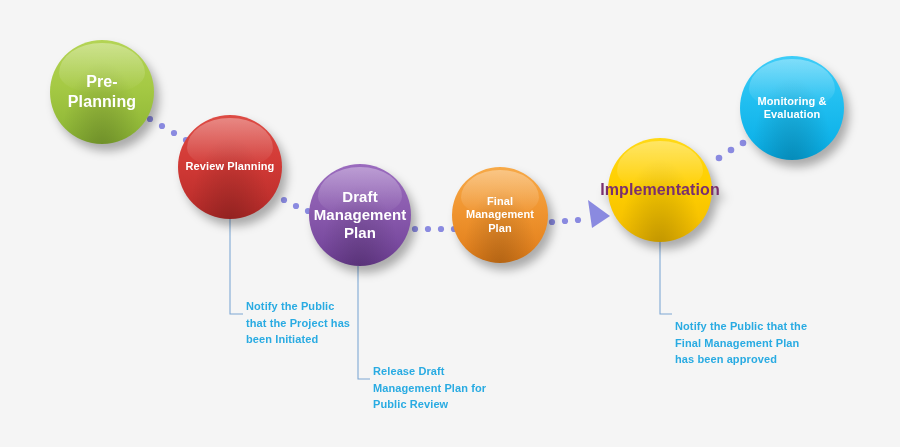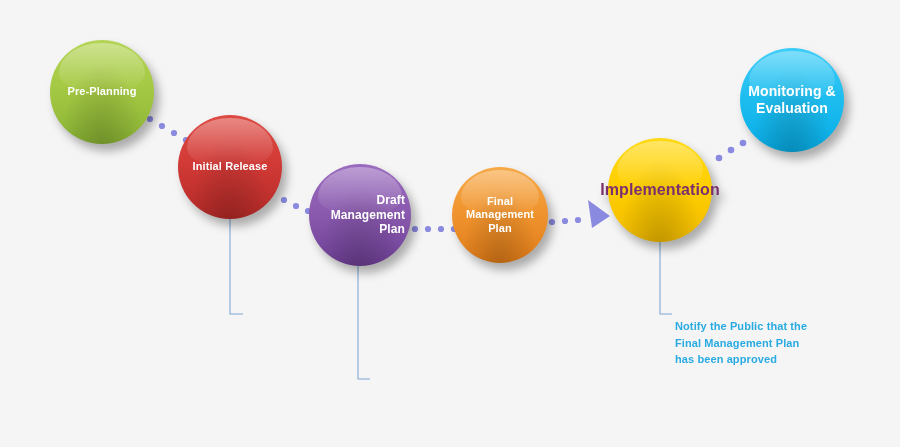--- a/index.html
+++ b/index.html
@@ -132,36 +132,36 @@
         <circle cx="731" cy="150" r="3.3"></circle>
         <circle cx="743" cy="143" r="3.3"></circle>
       </g>
     </g>
 
     <polygon points="588,200 610,216 592,228" fill="#8a8ae0"></polygon>
   </svg>
 
   <div class="node" style="left:50px; top:40px; width:104px; height:104px;
               background:linear-gradient(to bottom,#b4d455 0%,#a5c944 45%,#8ab333 100%);
-              color:#ffffff; font-size:11px;
+              color:#ffffff; font-size:16px;
               filter:drop-shadow(5px 7px 5px rgba(0,0,0,.30));">
     <span class="node-label">Pre-Planning</span>
   </div>
 
   <div class="node" style="left:178px; top:115px; width:104px; height:104px;
               background:linear-gradient(to bottom,#dd4b44 0%,#d23a36 45%,#b52a28 100%);
               color:#ffffff; font-size:11px;
               filter:drop-shadow(5px 7px 5px rgba(0,0,0,.30));">
-    <span class="node-label">Initial Release</span>
+    <span class="node-label">Review Planning</span>
   </div>
 
   <div class="node" style="left:309px; top:164px; width:102px; height:102px;
               background:linear-gradient(to bottom,#9a6bbe 0%,#8a5bae 45%,#6f3f96 100%);
-              color:#ffffff; font-size:12px;
-              filter:drop-shadow(5px 7px 5px rgba(0,0,0,.30));text-align:right;">
+              color:#ffffff; font-size:15px;
+              filter:drop-shadow(5px 7px 5px rgba(0,0,0,.30));">
     <span class="node-label">Draft
 Management
 Plan</span>
   </div>
 
   <div class="node" style="left:452px; top:167px; width:96px; height:96px;
               background:linear-gradient(to bottom,#f7a947 0%,#f09530 45%,#e07c18 100%);
               color:#ffffff; font-size:11px;
               filter:drop-shadow(5px 7px 5px rgba(0,0,0,.30));">
     <span class="node-label">Final
@@ -169,27 +169,33 @@
 Plan</span>
   </div>
 
   <div class="node" style="left:608px; top:138px; width:104px; height:104px;
               background:linear-gradient(to bottom,#ffd916 0%,#ffcf00 45%,#f2bb00 100%);
               color:#7a2f6e; font-size:16px;
               filter:drop-shadow(5px 7px 5px rgba(0,0,0,.30));">
     <span class="node-label">Implementation</span>
   </div>
 
-  <div class="node" style="left:740px; top:48px; width:104px; height:104px;
+  <div class="node" style="left:740px; top:56px; width:104px; height:104px;
               background:linear-gradient(to bottom,#3ecdf8 0%,#20bef0 45%,#06ade6 100%);
-              color:#ffffff; font-size:14px;
+              color:#ffffff; font-size:11px;
               filter:drop-shadow(5px 7px 5px rgba(0,0,0,.30));">
     <span class="node-label">Monitoring &amp;
 Evaluation</span>
   </div>
 
-
+  <div class="callout" style="left:246px; top:298px; width:140px;">Notify the Public
+that the Project has
+been Initiated</div>
+
+  <div class="callout" style="left:373px; top:363px; width:150px;">Release Draft
+Management Plan for
+Public Review</div>
 
   <div class="callout" style="left:675px; top:298px; width:160px;margin-top:20px;">Notify the Public that the
 Final Management Plan
 has been approved</div>
 
 </div>
 
 </body></html>

